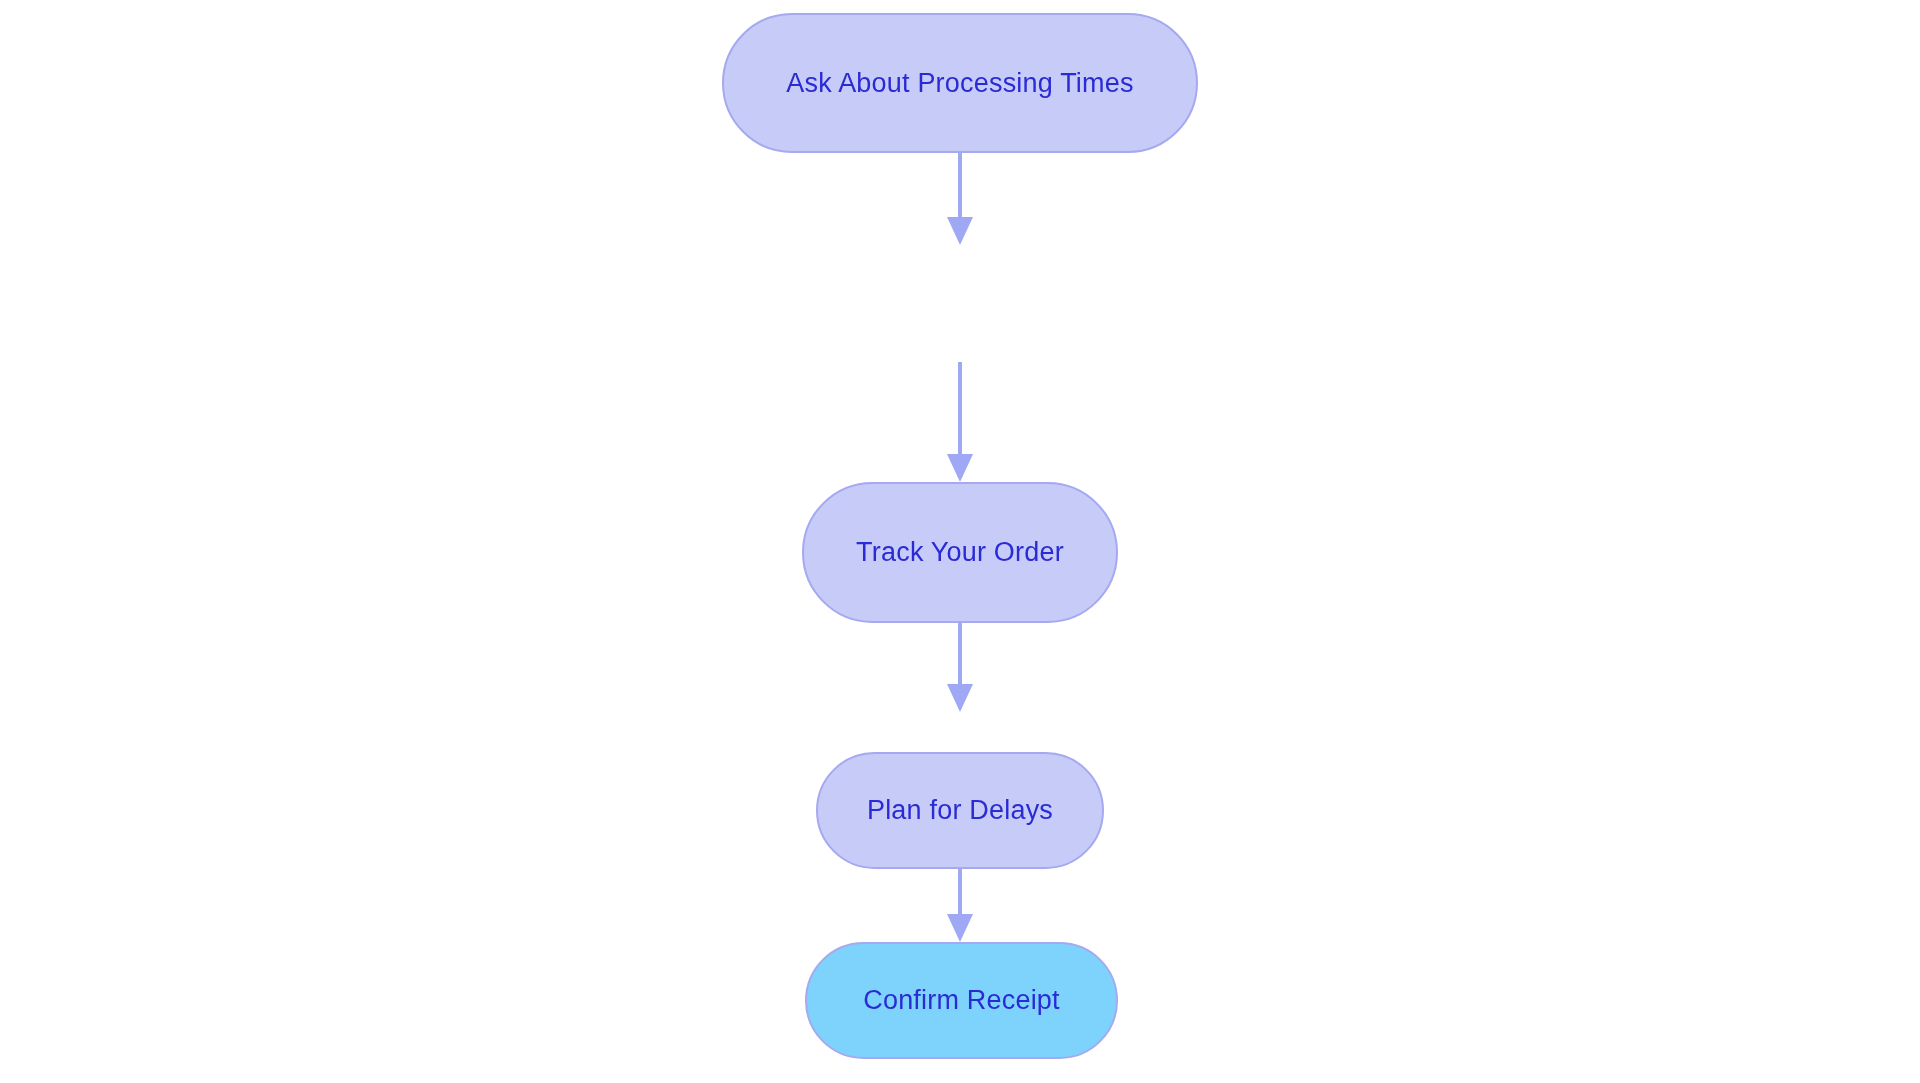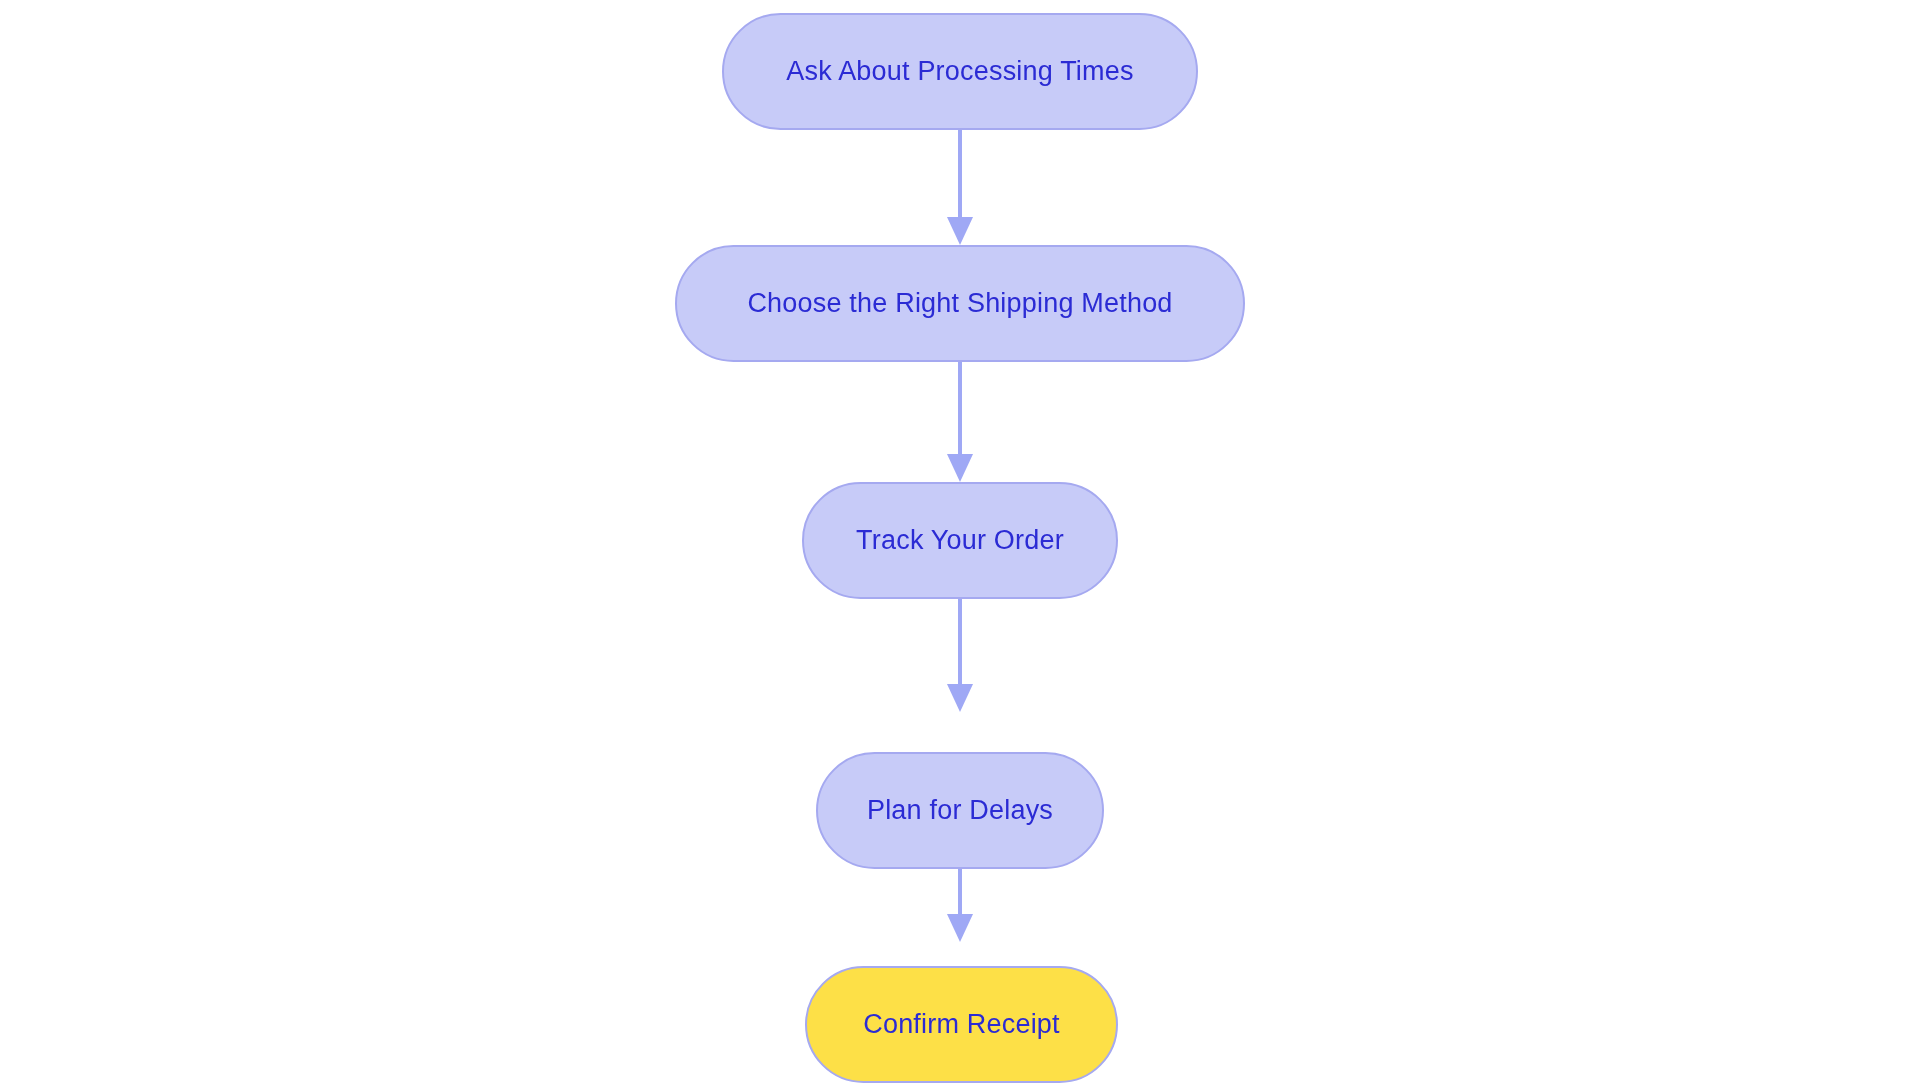--- a/index.html
+++ b/index.html
@@ -88,33 +88,30 @@
   <div class="flow-connector" style="left: 940px; top: 599px; width: 40px; height: 113px;">
     <div class="connector-line" style="height: 89px; background: rgb(159, 168, 245);"></div>
     <div class="connector-head" style="border-top-color: rgb(159, 168, 245);"></div>
   </div>
 
   <div class="flow-connector" style="left: 940px; top: 829px; width: 40px; height: 113px;">
     <div class="connector-line" style="height: 89px; background: rgb(159, 168, 245);"></div>
     <div class="connector-head" style="border-top-color: rgb(159, 168, 245);"></div>
   </div>
 
-  <div class="flow-node" style="left: 722px; top: 13px; width: 476px; height: 117px; background: rgb(199, 203, 248); border-color: rgb(165, 169, 240); color: rgb(43, 43, 212);">
+  <div class="flow-node" style="left: 722px; top: 13px; width: 476px; height: 140px; background: rgb(199, 203, 248); border-color: rgb(165, 169, 240); color: rgb(43, 43, 212);">
     <span class="node-label">Ask About Processing Times</span>
   </div>
 
-  <div class="flow-node" style="left: 675px; top: 245px; width: 570px; height: 117px; background: rgb(199, 203, 248); border-color: rgb(165, 169, 240); color: rgb(43, 43, 212);">
-    <span class="node-label">Choose the Right Shipping Method</span>
-  </div>
 
-  <div class="flow-node" style="left: 802px; top: 482px; width: 316px; height: 117px; background: rgb(199, 203, 248); border-color: rgb(165, 169, 240); color: rgb(43, 43, 212);">
+  <div class="flow-node" style="left: 802px; top: 482px; width: 316px; height: 141px; background: rgb(199, 203, 248); border-color: rgb(165, 169, 240); color: rgb(43, 43, 212);">
     <span class="node-label">Track Your Order</span>
   </div>
 
   <div class="flow-node" style="left: 816px; top: 752px; width: 288px; height: 117px; background: rgb(199, 203, 248); border-color: rgb(165, 169, 240); color: rgb(43, 43, 212);">
     <span class="node-label">Plan for Delays</span>
   </div>
 
-  <div class="flow-node" style="left: 805px; top: 942px; width: 313px; height: 117px; background: #fde047; border-color: rgb(165, 169, 240); color: rgb(43, 43, 212); margin-top: 24px;">
+  <div class="flow-node" style="left: 805px; top: 942px; width: 313px; height: 117px; background: #7dd3fc; border-color: rgb(165, 169, 240); color: rgb(43, 43, 212);">
     <span class="node-label">Confirm Receipt</span>
   </div>
 
 </div>
 
 </body></html>

